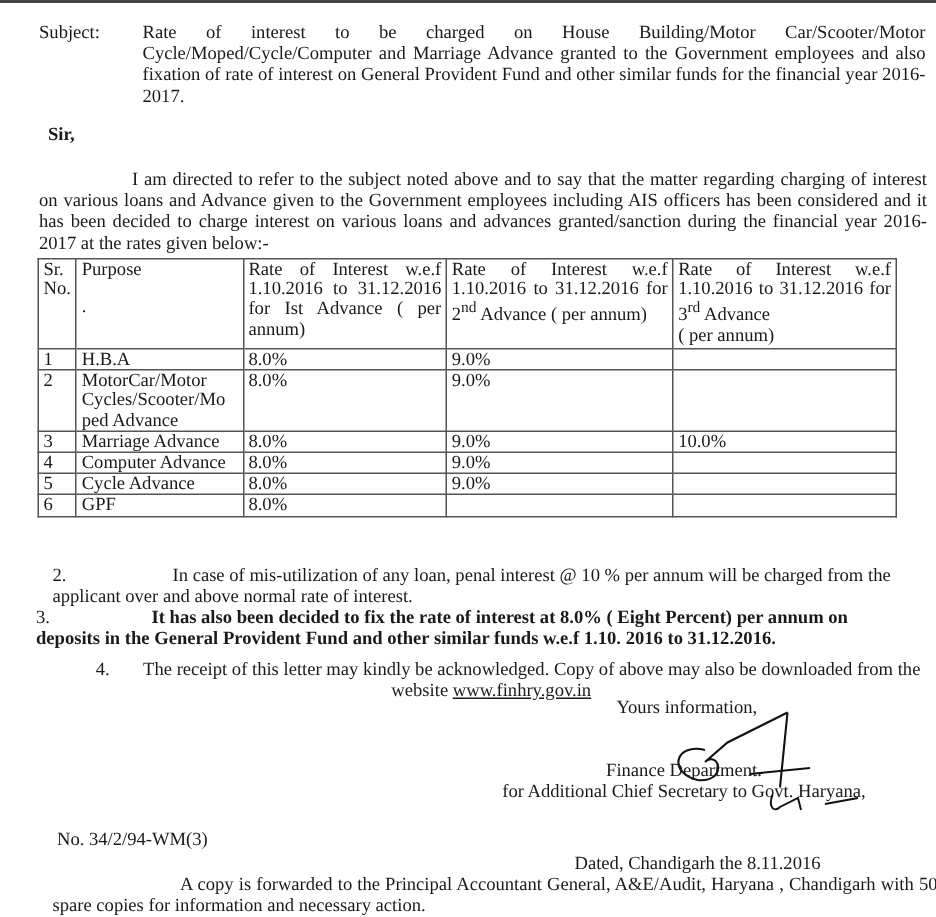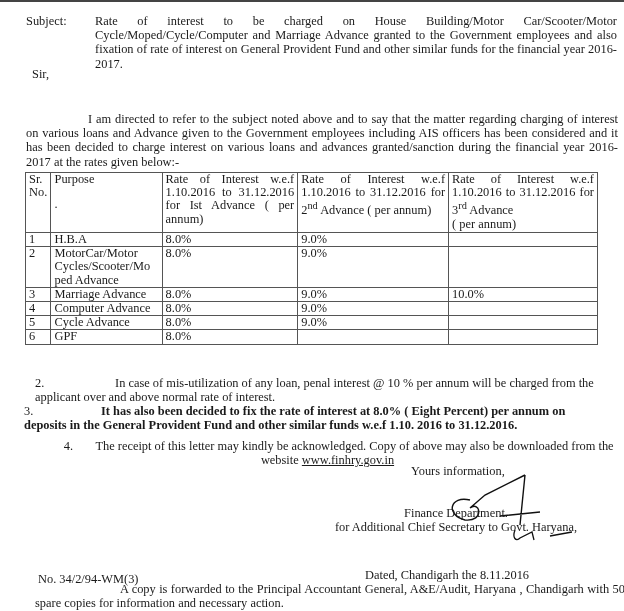--- a/index.html
+++ b/index.html
@@ -7,21 +7,21 @@
     width: 624px; height: 611px; overflow: hidden;
     background: #ffffff; color: #1a1a1a;
     font-family: "Liberation Serif", "DejaVu Serif", serif;
     font-size: 12.4px; line-height: 14.2px;
     position: relative;
   }
   .topline { position: absolute; left: 0; top: 0; width: 624px; height: 2px; background: #444; }
   .abs { position: absolute; margin-top: 12px; }
   .subject-label { left: 26px; top: 2px; }
   .subject-text { left: 95px; top: 2px; width: 522px; text-align: justify; }
-  .sir { left: 32px; top: 55px; }
+  .sir { left: 32px; top: 70px; font-weight: bold; }
   .para1 { left: 26px; top: 100px; width: 592px; text-align: justify; }
   .para1 .indent { display: inline-block; width: 62px; }
   table.rates {
     position: absolute; left: 25px; top: 172px; width: 573px;
     border-collapse: collapse; table-layout: fixed;
     font-size: 12.4px; line-height: 13.2px; padding-left: 36px;
   }
   table.rates td, table.rates th {
     border: 1px solid #555; padding: 0 3px; vertical-align: top;
     font-weight: normal; text-align: left;
@@ -37,22 +37,22 @@
   .para2 .num { display: inline-block; width: 80px; }
   .para3 { left: 24px; top: 392px; width: 585px; font-weight: bold; }
   .para3 .num { display: inline-block; width: 77px; font-weight: normal; }
   .para4 { left: 35px; top: 427px; width: 585px; text-align: center; }
   .para4 .num { display: inline-block; width: 54px; }
   .link { text-decoration: underline; }
   .yours { left: 411px; top: 452px; }
   .sig-block { left: 326px; top: 494px; width: 260px; text-align: center; }
   .signature { position: absolute; left: 430px; top: 470px; width: 120px; height: 60px; }
   .initials { position: absolute; left: 510px; top: 526px; width: 70px; height: 18px; }
-  .no { left: 38px; top: 560px; text-align: right; }
-  .dated { left: 365px; top: 556px; }
+  .no { left: 38px; top: 540px; text-align: right; }
+  .dated { left: 383px; top: 556px; }
   .copy { left: 35px; top: 570px; width: 590px; text-align: justify; }
   .copy .indent { display: inline-block; width: 85px; }
   .mark { left: 473px; top: 598px; font-style: italic; }
 </style>
 </head>
 <body>
 
 <div class="topline"></div>
 
 <div class="abs subject-label">Subject:</div>

